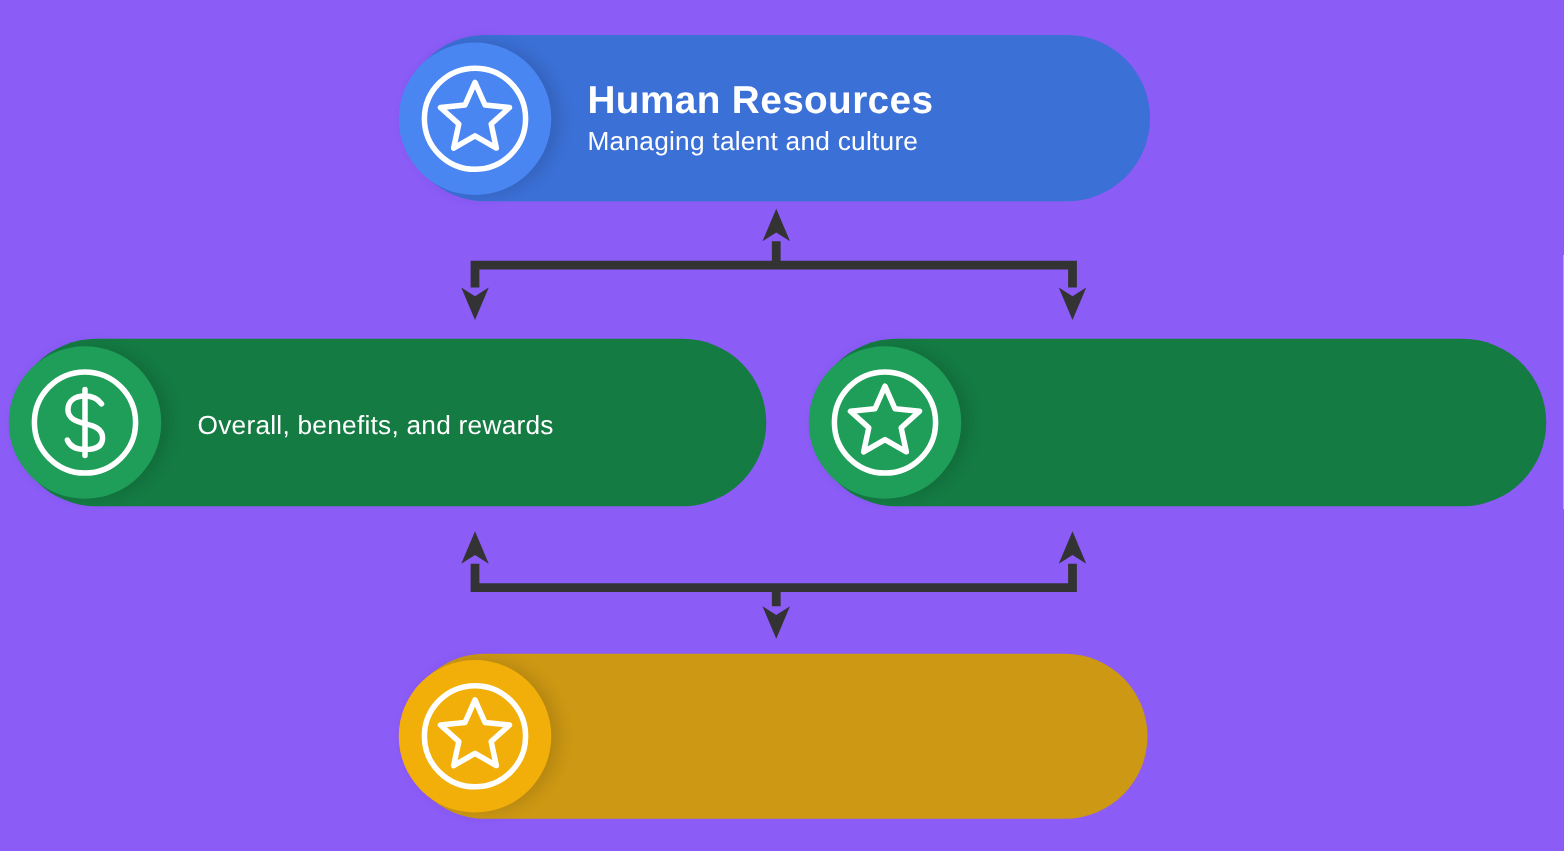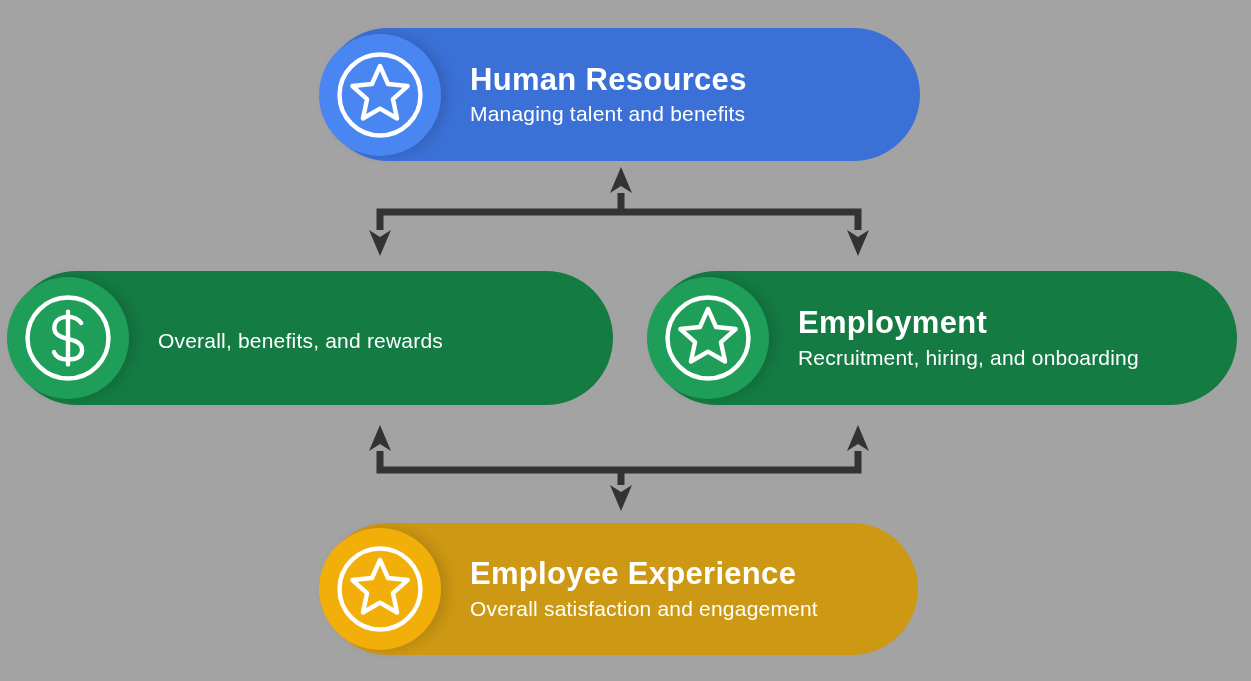--- a/index.html
+++ b/index.html
@@ -1,20 +1,20 @@
 <!DOCTYPE html>
 <html><head>
 <meta charset="utf-8">
 <title>HR Diagram</title>
 <style>
   html,body{margin:0;padding:0;background:#fff;}
   .canvas{
     position:relative;
     width:1251px;height:681px;
-    background:#a3a3a3;
+    background:#8b5cf6;
     font-family:"Liberation Sans", sans-serif;
     overflow:hidden;
   }
   .connectors{position:absolute;left:0;top:0;z-index:0;}
   .pill{
     position:absolute;
     border-radius:70px;
     display:flex;
     align-items:center;
     z-index:1;
@@ -71,21 +71,21 @@
 
   <div class="pill node-hr" style="background-color: rgb(59, 112, 214);">
     <div class="badge" style="background-color: rgb(74, 134, 242);">
       <svg width="88" height="88" viewBox="0 0 100 100">
         <circle cx="50" cy="50" r="46" fill="none" stroke="#fff" stroke-width="5"></circle>
         <polygon points="50,17 59.1,37.5 81.4,39.8 64.7,54.8 69.4,76.7 50,65.5 30.6,76.7 35.3,54.8 18.6,39.8 40.9,37.5" fill="none" stroke="#fff" stroke-width="5" stroke-linejoin="round"></polygon>
       </svg>
     </div>
     <div class="content">
       <div class="title">Human Resources</div>
-      <div class="subtitle">Managing talent and benefits</div>
+      <div class="subtitle">Managing talent and culture</div>
     </div>
   </div>
 
   <div class="pill node-comp" style="background-color: rgb(20, 123, 67);">
     <div class="badge" style="background-color: rgb(30, 158, 88);">
       <svg width="88" height="88" viewBox="0 0 100 100">
         <circle cx="50" cy="50" r="46" fill="none" stroke="#fff" stroke-width="5"></circle>
         <path d="M50,20 L50,80" fill="none" stroke="#fff" stroke-width="5" stroke-linecap="round"></path>
         <path d="M65,33 C61,27.5 56.5,26 50,26 C40,26 34.5,31 34.5,38.5 C34.5,46.5 42,49 50,51 C58,53 66,55.5 66,64 C66,71.5 59.5,74.5 50,74.5 C42.5,74.5 36.5,72 34,66" fill="none" stroke="#fff" stroke-width="5" stroke-linecap="round"></path>
       </svg>
@@ -95,32 +95,24 @@
     </div>
   </div>
 
   <div class="pill node-emp" style="background-color: rgb(20, 123, 67);">
     <div class="badge" style="background-color: rgb(30, 158, 88);">
       <svg width="88" height="88" viewBox="0 0 100 100">
         <circle cx="50" cy="50" r="46" fill="none" stroke="#fff" stroke-width="5"></circle>
         <polygon points="50,17 59.1,37.5 81.4,39.8 64.7,54.8 69.4,76.7 50,65.5 30.6,76.7 35.3,54.8 18.6,39.8 40.9,37.5" fill="none" stroke="#fff" stroke-width="5" stroke-linejoin="round"></polygon>
       </svg>
     </div>
-    <div class="content">
-      <div class="title">Employment</div>
-      <div class="subtitle">Recruitment, hiring, and onboarding</div>
-    </div>
   </div>
 
   <div class="pill node-ee" style="background-color: rgb(205, 152, 19);">
     <div class="badge" style="background-color: rgb(242, 175, 10);">
       <svg width="88" height="88" viewBox="0 0 100 100">
         <circle cx="50" cy="50" r="46" fill="none" stroke="#fff" stroke-width="5"></circle>
         <polygon points="50,17 59.1,37.5 81.4,39.8 64.7,54.8 69.4,76.7 50,65.5 30.6,76.7 35.3,54.8 18.6,39.8 40.9,37.5" fill="none" stroke="#fff" stroke-width="5" stroke-linejoin="round"></polygon>
       </svg>
     </div>
-    <div class="content">
-      <div class="title">Employee Experience</div>
-      <div class="subtitle">Overall satisfaction and engagement</div>
-    </div>
   </div>
 
 </div>
 
 </body></html>

